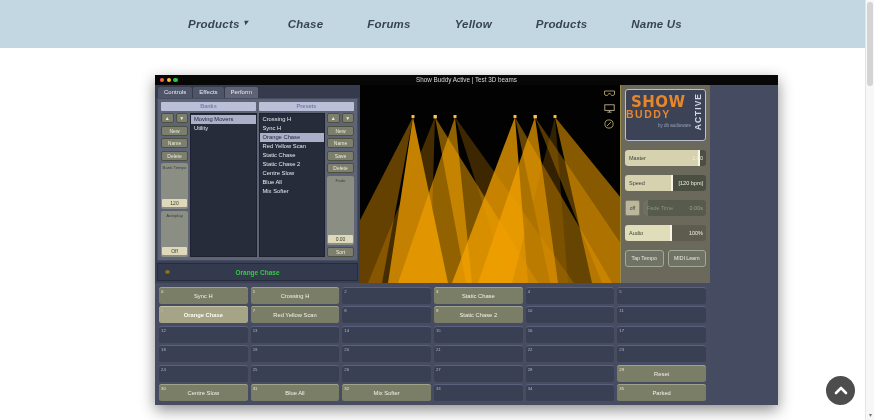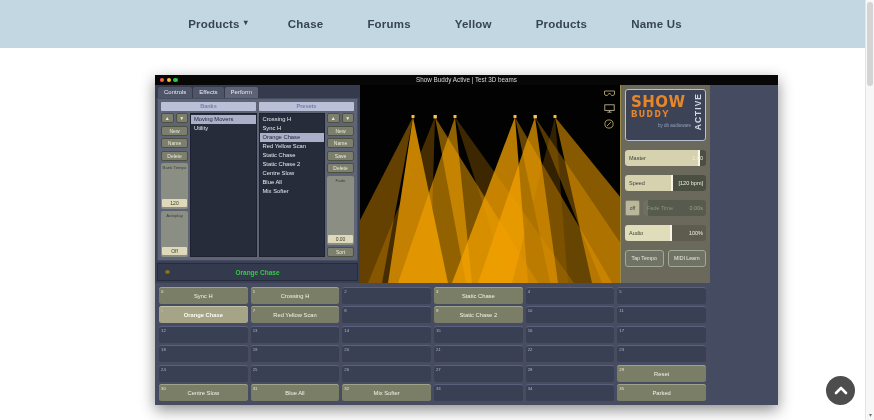--- a/index.html
+++ b/index.html
@@ -4,21 +4,21 @@
 <style>
   * { margin:0; padding:0; box-sizing:border-box; }
   html,body { background:#ffffff; }
   .stage { position:relative; width:874px; height:420px; background:#ffffff; overflow:hidden;
            font-family:"Liberation Sans", sans-serif; }
 
   
   .navbar { position:absolute; left:0; top:0; width:874px; height:48px; background:#c3d7e3;
             display:flex; align-items:center; justify-content:center; gap:40px; }
   .nav-item { font-size:11.5px; font-weight:bold; color:#36454f; letter-spacing:.2px; cursor:pointer;
-              display:flex; gap:4px; white-space:nowrap; }
+              display:flex; gap:4px; white-space:nowrap;font-style:italic; }
   .nav-item .chev { font-size:8px; color:#36454f; }
 
   
   .scrollbar { position:absolute; right:0; top:0; width:9px; height:420px; background:#f7f7f7;
                border-left:1px solid #e4e4e4; z-index:50; }
   .scroll-thumb { position:absolute; left:1px; top:2px; width:6px; height:84px; background:#d4d4d4; border-radius:3px; }
   .scroll-down { position:absolute; left:0; bottom:2px; width:9px; text-align:center; font-size:6px; color:#777; }
 
   
   .scroll-top { position:absolute; left:826px; top:376px; width:29px; height:29px; border-radius:50%;
@@ -72,22 +72,22 @@
   .view-icons { position:absolute; right:5px; top:5px; display:flex; flex-direction:column; gap:6px; z-index:5; }
   .view-icons svg { display:block; cursor:pointer; }
 
   
   .right-panel { width:90px; background:#6a695c; border-left:1px solid #9c8b42;
                  display:flex; flex-direction:column; padding:3px 4px; gap:9px; }
   .logo { height:52px; margin-top:1px; background:#3c4357; border:1px solid #b9c0cf; border-radius:3px;
           position:relative; overflow:hidden; }
   .logo-w1 { font-family:"DejaVu Sans", sans-serif; font-size:15px; font-weight:bold; color:#e8862a;
              line-height:14px; margin:5px 0 0 5px; letter-spacing:.5px; }
-  .logo-w2 { font-family:Liberation Mono, monospace; font-size:10.5px; font-weight:bold; color:#e8862a;
-             margin-left:5px; letter-spacing:1.5px; line-height:11px; }
+  .logo-w2 { font-family:Liberation Sans, sans-serif; font-size:10.5px; font-weight:bold; color:#e8862a;
+             letter-spacing:1.5px; line-height:11px; }
   .logo-vert { position:absolute; right:2px; top:3px; writing-mode:vertical-rl; transform:rotate(180deg);
                font-size:8.5px; font-weight:bold; color:#d5dae6; letter-spacing:1px; }
   .logo-by { font-size:4.5px; color:#93a0b8; text-align:right; margin:3px 14px 0 0; }
   .hslider { height:16px; border-radius:3px; background:#4a4f41; position:relative; overflow:hidden; cursor:pointer; }
   .hfill { position:absolute; left:0; top:0; bottom:0; background:#d6d2b0; }
   .hhandle { position:absolute; top:0; bottom:0; width:2px; background:#f7f5e8; }
   .hlab { position:absolute; left:4px; top:0; font-size:5.5px; color:#3c3f33; line-height:16px; }
   .hval { position:absolute; right:3px; top:0; font-size:5.5px; color:#f0eee2; line-height:16px; }
   .fade-row { display:flex; gap:3px; height:16px; }
   .off-btn { width:15px; background:#bab79c; border:1px solid #85826b; border-radius:2px;

